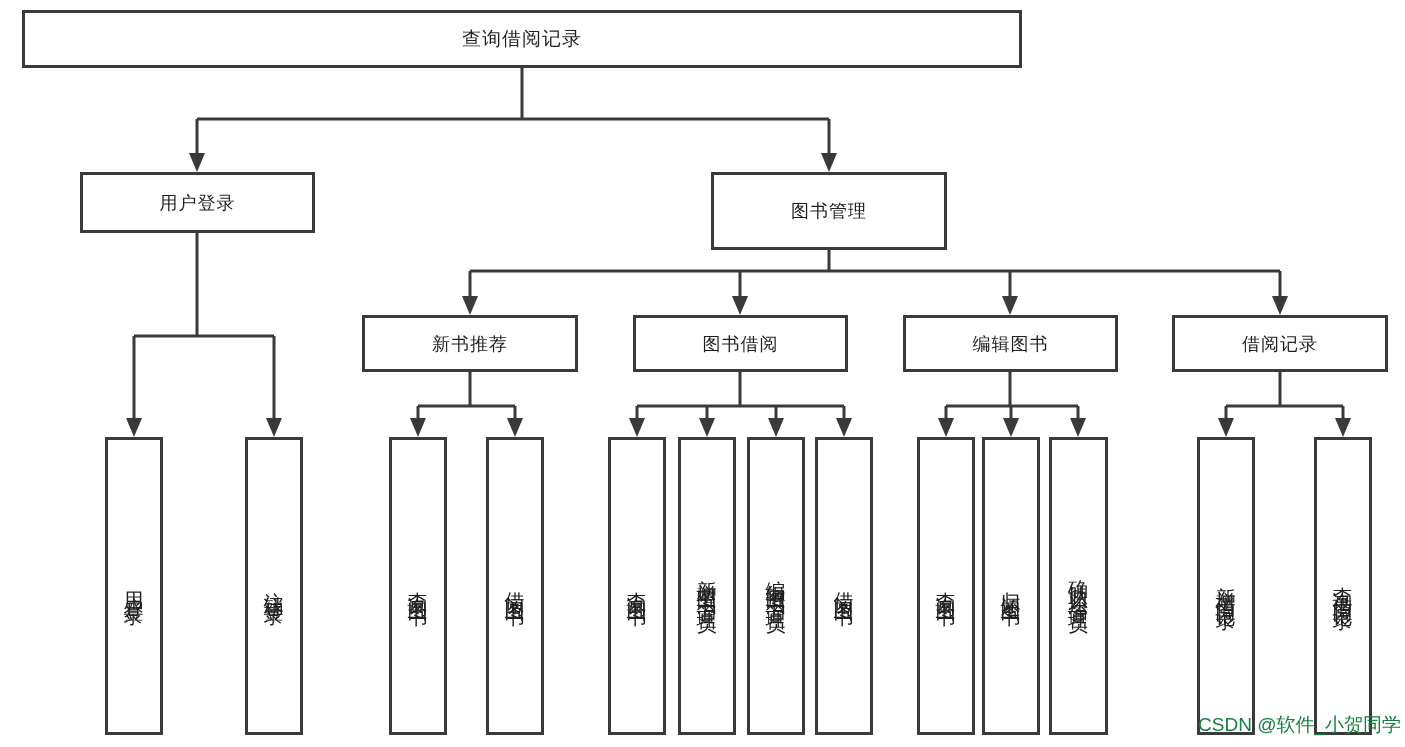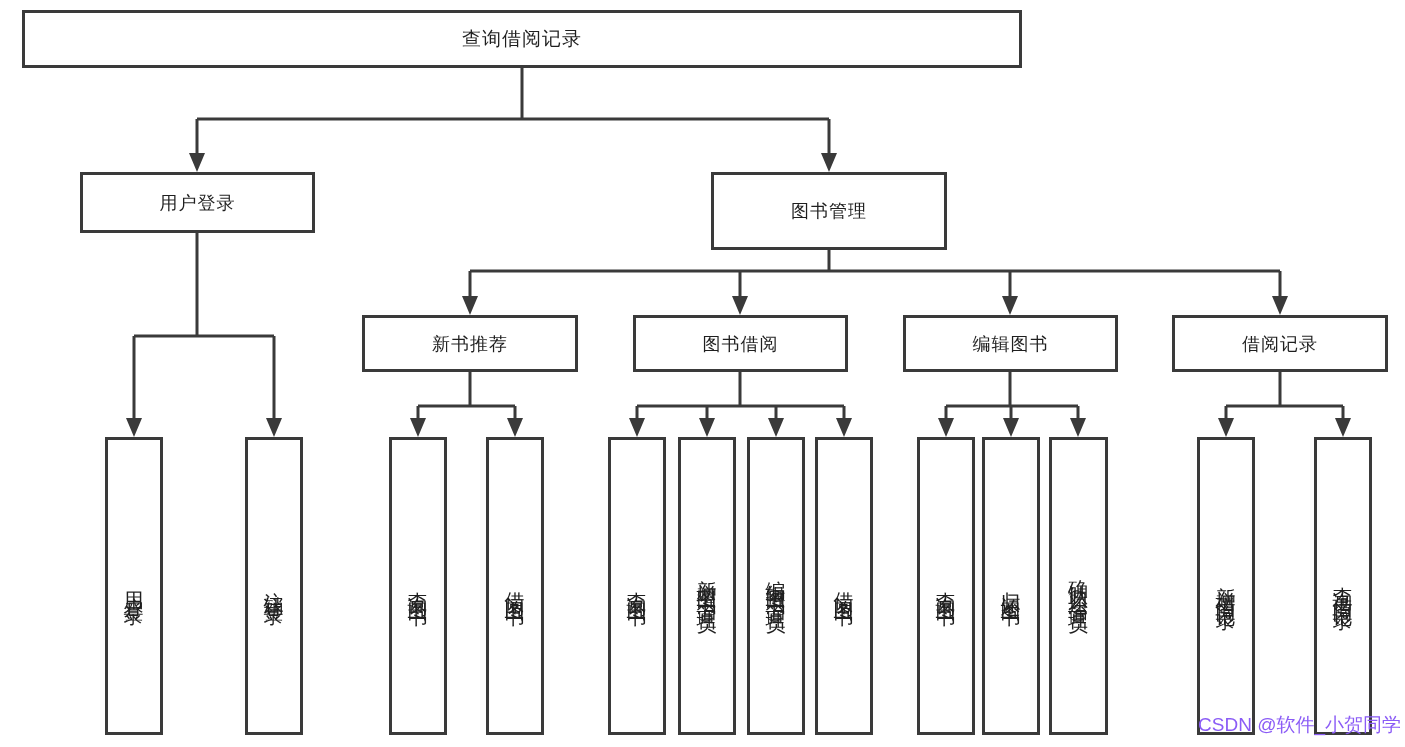--- a/index.html
+++ b/index.html
@@ -83,21 +83,21 @@
   #l-cb2  { left: 982px; }
   #l-cb3  { left: 1049px; width: 59px; }
   #l-br1  { left: 1197px; }
   #l-br2  { left: 1314px; }
 
   .watermark {
     position: absolute;
     right: 4px;
     top: 712px;
     font-size: 19px;
-    color: #8b5cf6;
+    color: #15803d;
     z-index: 5;
     white-space: nowrap;
   }
 </style>
 </head>
 <body>
 
 <div class="canvas">
 
   <svg class="connectors" viewBox="0 0 1405 747" xmlns="http://www.w3.org/2000/svg">

